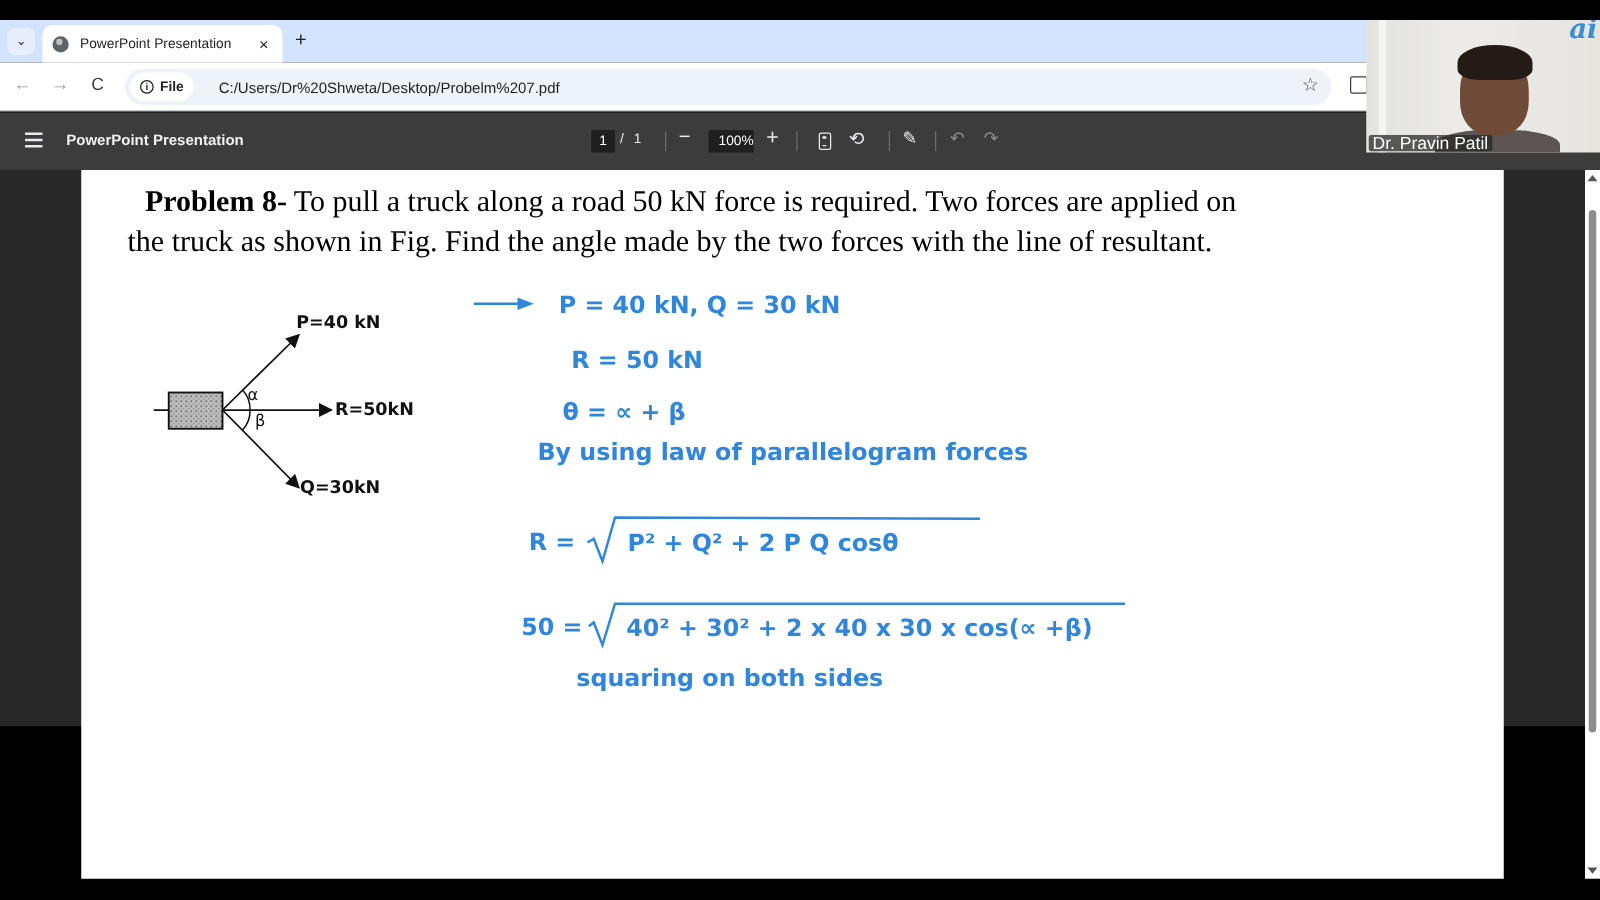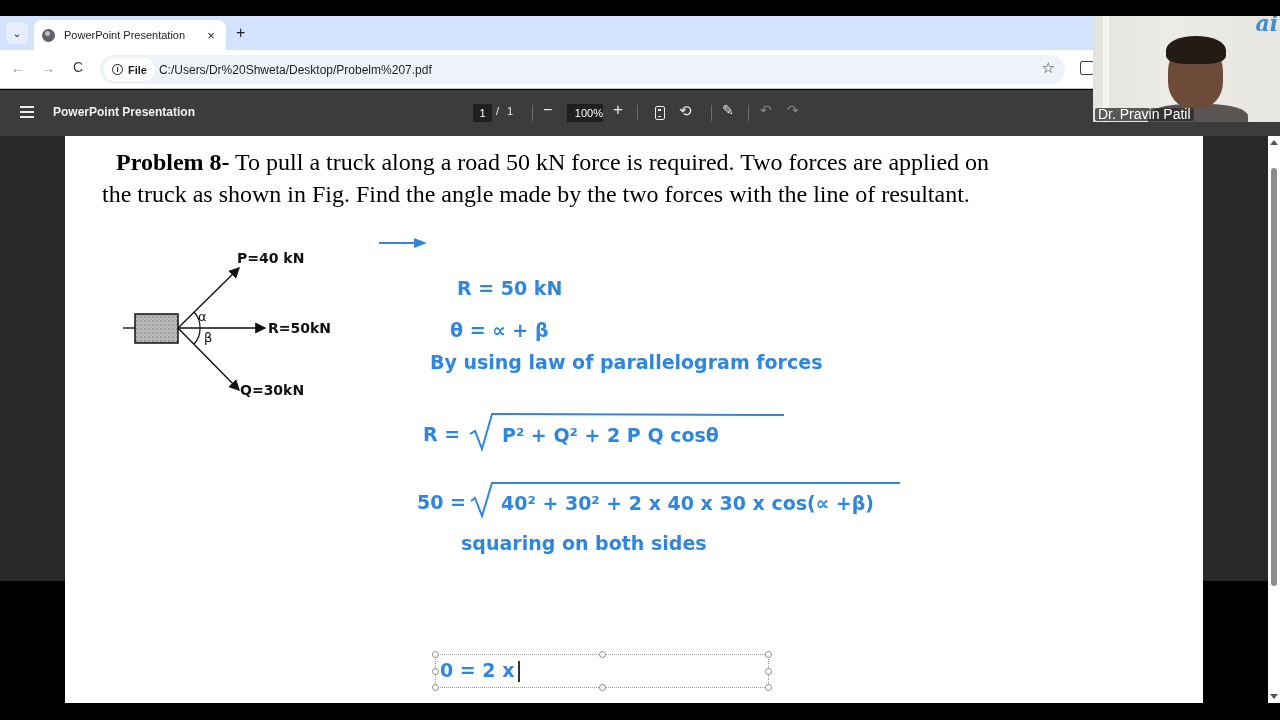--- a/index.html
+++ b/index.html
@@ -18,21 +18,21 @@
 
   
   .toolbar { position: absolute; left: 0; top: 50px; width: 1280px; height: 39px; background: #fff; border-bottom: 1px solid #c8c8c8; }
   .nav-btn { position: absolute; top: 9px; font-size: 15px; color: #9aa0a6; width: 20px; text-align: center; }
   .nav-back { left: 8px; }
   .nav-fwd { left: 38px; }
   .nav-reload { left: 68px; color: #3c4043; font-size: 14px; }
   .omnibox { position: absolute; left: 100px; top: 5px; width: 965px; height: 29px; border-radius: 15px; background: #eef2f9; display: flex; align-items: center; }
   .chip { margin-left: 4px; height: 23px; padding: 0 8px; border-radius: 12px; background: #fff; display: flex; align-items: center; font-size: 11px; color: #1f1f1f; font-weight: bold; }
   .chip .info { width: 11px; height: 11px; border: 1.3px solid #1f1f1f; border-radius: 50%; font-size: 8px; line-height: 9px; text-align: center; margin-right: 5px; font-weight: bold; }
-  .url { margin-left: 4px; font-size: 12px; color: #1f1f1f; }
+  .url { margin-left: 20px; font-size: 12px; color: #1f1f1f; }
   .star { position: absolute; right: 10px; top: 4px; font-size: 15px; color: #3c4043; }
   .ext-icon { position: absolute; left: 1080px; top: 11px; width: 14px; height: 14px; border: 1.5px solid #3c4043; border-radius: 2px; }
 
   
   .pdfbar { position: absolute; left: 0; top: 90px; width: 1280px; height: 46px; background: #3c3c3c; color: #e8eaed; }
   .hamburger { position: absolute; left: 20px; top: 16px; width: 14px; height: 12px; display: flex; flex-direction: column; justify-content: space-between; }
   .hamburger span { display: block; height: 2px; background: #e8eaed; }
   .pdf-title { position: absolute; left: 53px; top: 15px; font-size: 12px; font-weight: bold; color: #f1f1f1; }
   .page-box { position: absolute; left: 473px; top: 14px; width: 19px; height: 18px; background: #1f1f1f; font-size: 11px; text-align: center; line-height: 18px; color: #fff; }
   .page-sep { position: absolute; left: 496px; top: 15px; font-size: 11px; color: #e8eaed; }
@@ -171,49 +171,39 @@
         <span class="dlabel" style="left:148px;top:84px">R=50kN</span>
         <span class="dlabel" style="left:120px;top:146px">Q=30kN</span>
         <span class="dlabel" style="left:78px;top:73px;font-weight:normal;font-size:13px">α</span>
         <span class="dlabel" style="left:84px;top:94px;font-weight:normal;font-size:13px">β</span>
       </div>
 
       <svg class="arrow-draw" width="52" height="14">
         <line x1="1" y1="7" x2="44" y2="7" stroke="#2f86dd" stroke-width="2"></line>
         <path d="M36,2 L49,7 L36,12 Z" fill="#2f86dd"></path>
       </svg>
+      <span class="blue" style="left:382px;top:97px">P = 40 kN, Q = 30 kN</span>
       <span class="blue" style="left:392px;top:141px">R = 50 kN</span>
       <span class="blue" style="left:385px;top:183px">θ =  ∝  + β</span>
       <span class="blue" style="left:365px;top:215px">By using law of parallelogram forces</span>
 
       <span class="blue" style="left:358px;top:287px">R =</span>
       <svg style="position:absolute;left:403px;top:276px" width="318" height="40">
         <path d="M2,22 L7,19 L14,37 L24,2 L316,3" fill="none" stroke="#2f86dd" stroke-width="2"></path>
       </svg>
       <span class="blue" style="left:437px;top:288px">P² + Q² + 2 P Q cosθ</span>
 
       <span class="blue" style="left:352px;top:355px">50 =</span>
       <svg style="position:absolute;left:405px;top:345px" width="432" height="40">
         <path d="M1,20 L5,17 L12,35 L22,2 L430,2" fill="none" stroke="#2f86dd" stroke-width="2"></path>
       </svg>
       <span class="blue" style="left:436px;top:356px">40² + 30² + 2 x 40 x 30 x cos(∝ +β)</span>
 
       <span class="blue" style="left:396px;top:396px">squaring on both sides</span>
 
-      <div class="textbox">
-        <span class="handle" style="left:-4px;top:-4px"></span>
-        <span class="handle" style="left:163px;top:-4px"></span>
-        <span class="handle" style="right:-4px;top:-4px"></span>
-        <span class="handle" style="left:-4px;top:13px"></span>
-        <span class="handle" style="right:-4px;top:13px"></span>
-        <span class="handle" style="left:-4px;bottom:-4px"></span>
-        <span class="handle" style="left:163px;bottom:-4px"></span>
-        <span class="handle" style="right:-4px;bottom:-4px"></span>
-        <span class="blue" style="left:4px;top:4px"><span>0 = 2 x</span><span class="caret"></span></span>
-      </div>
 
     </div>
   </div>
 
   <div class="scrollbar">
     <span class="scroll-up"></span>
     <span class="scroll-thumb"></span>
     <span class="scroll-down"></span>
   </div>
 

